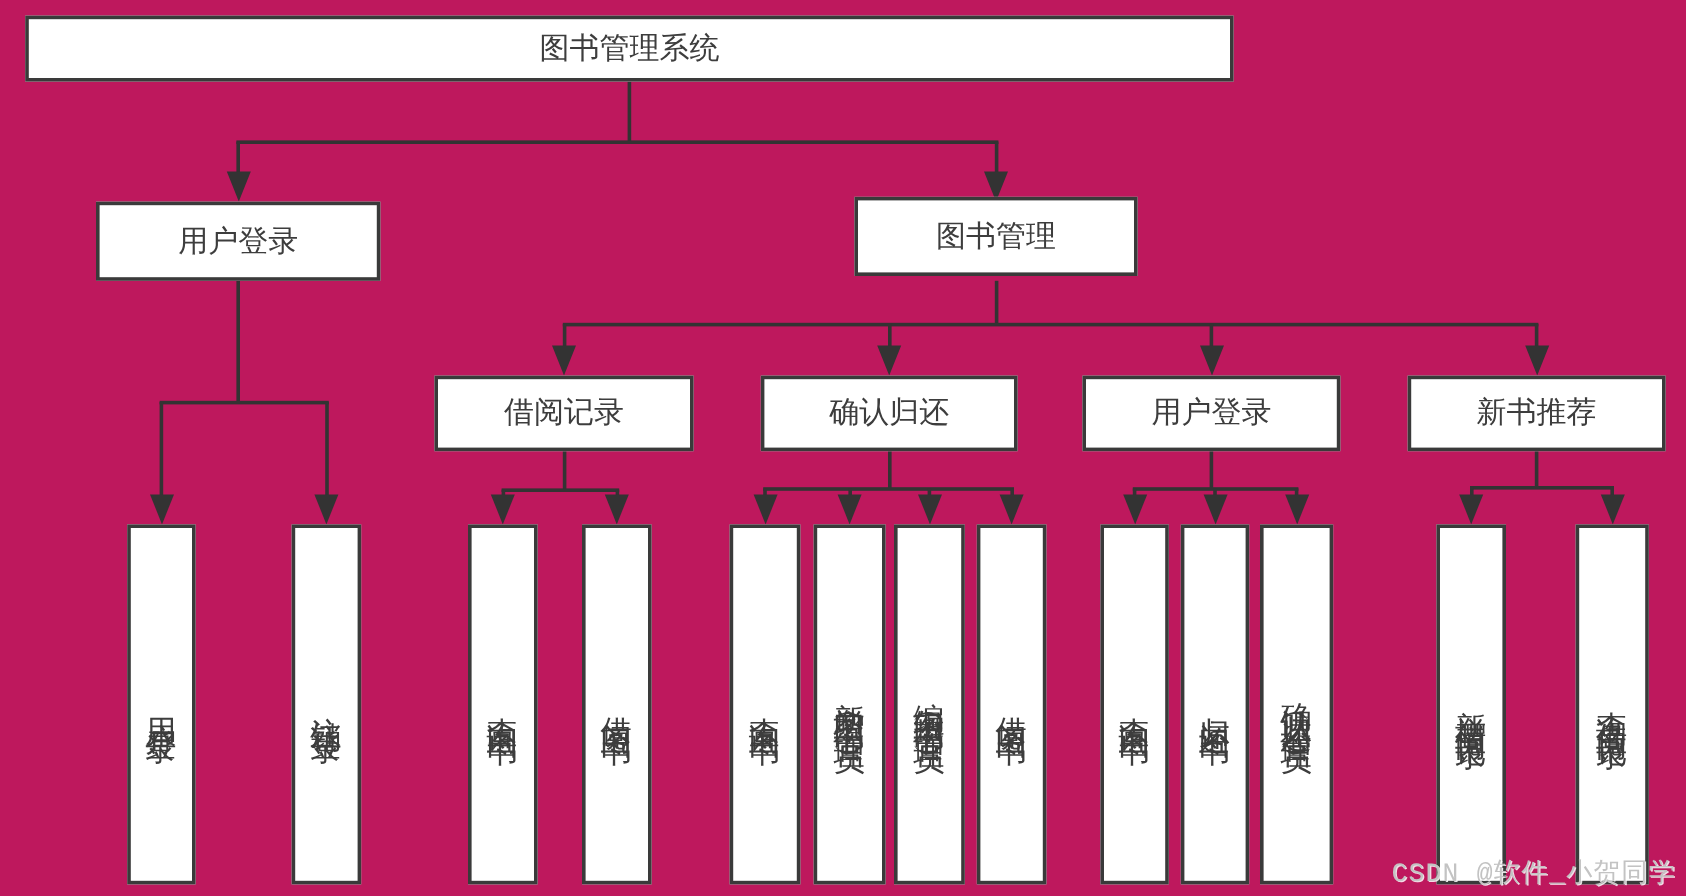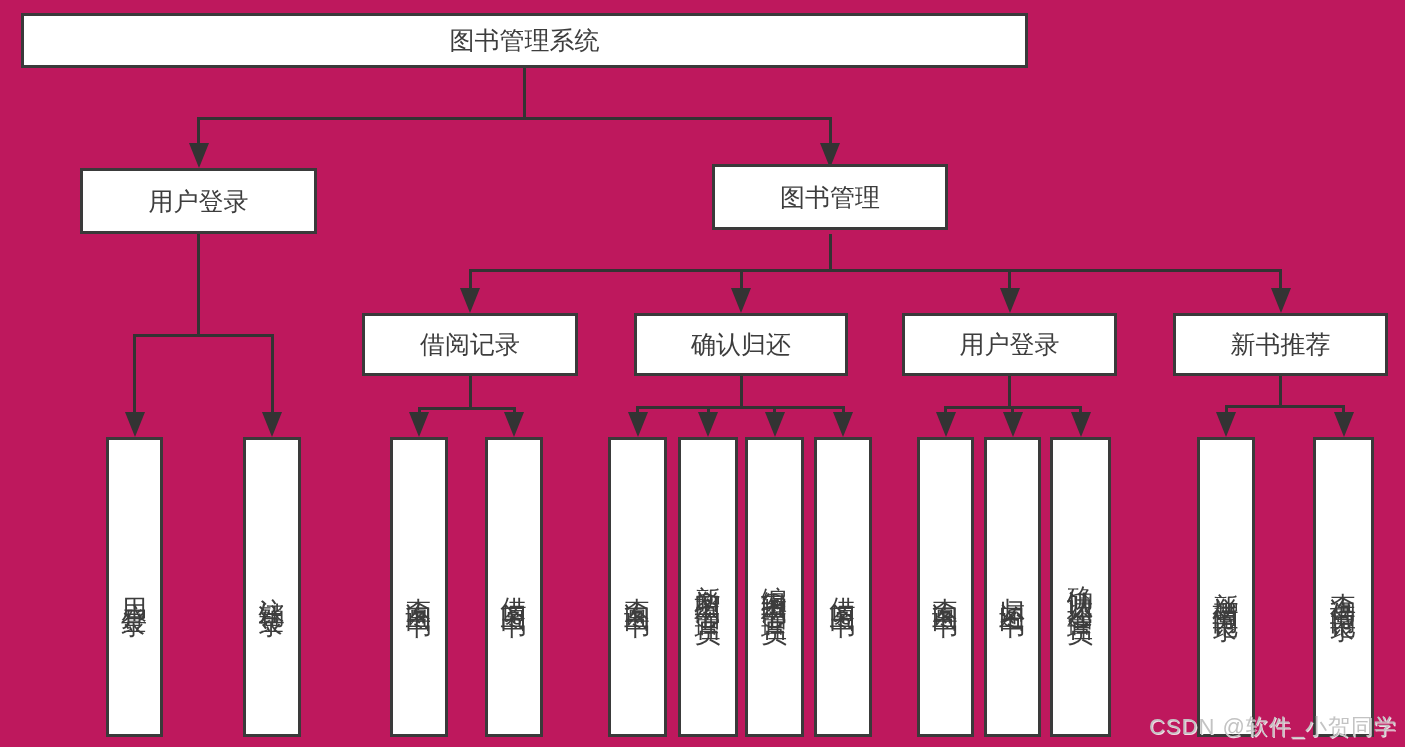--- a/index.html
+++ b/index.html
@@ -143,14 +143,14 @@
       <div class="node" style="left: 1173px; top: 313px; width: 215px; height: 63px;">
         <span class="lbl">新书推荐</span>
       </div>
       <div class="node vert" style="left: 1197px; top: 437px; width: 58px; height: 300px;">
         <span class="lbl">新增借阅记录</span>
       </div>
       <div class="node vert" style="left: 1313px; top: 437px; width: 61px; height: 300px;">
         <span class="lbl">查询借阅记录</span>
       </div>
     </div>
-  <div class="watermark" style="color: rgb(195, 195, 195);">CSDN @软件_小贺同学</div>
+  <div class="watermark" style="color: rgb(195, 195, 195); font-family: Liberation Mono, monospace;">CSDN @软件_小贺同学</div>
 </div>
 
 </body></html>

